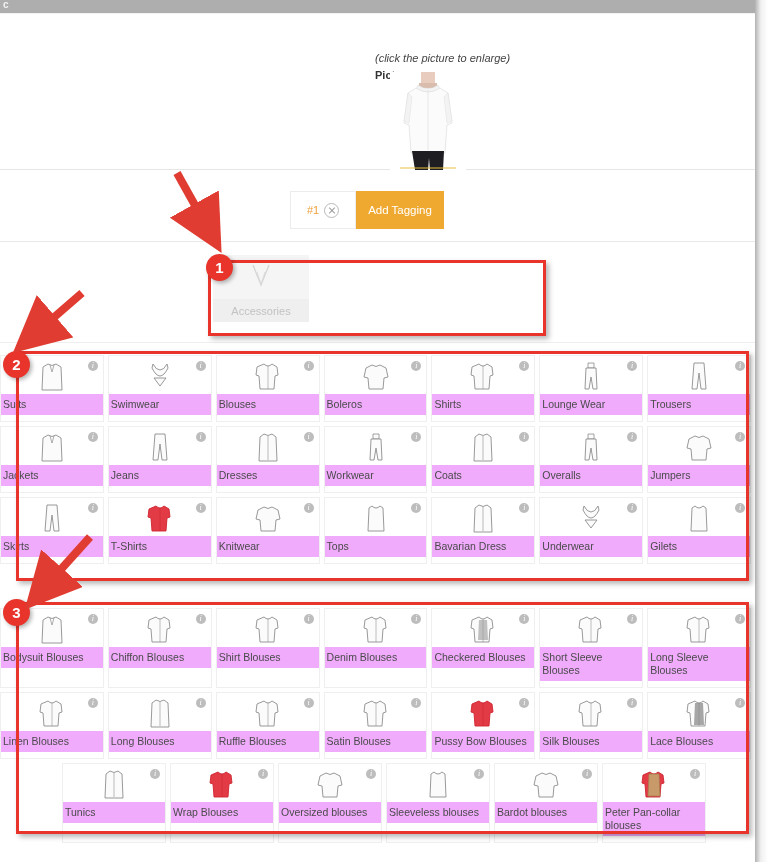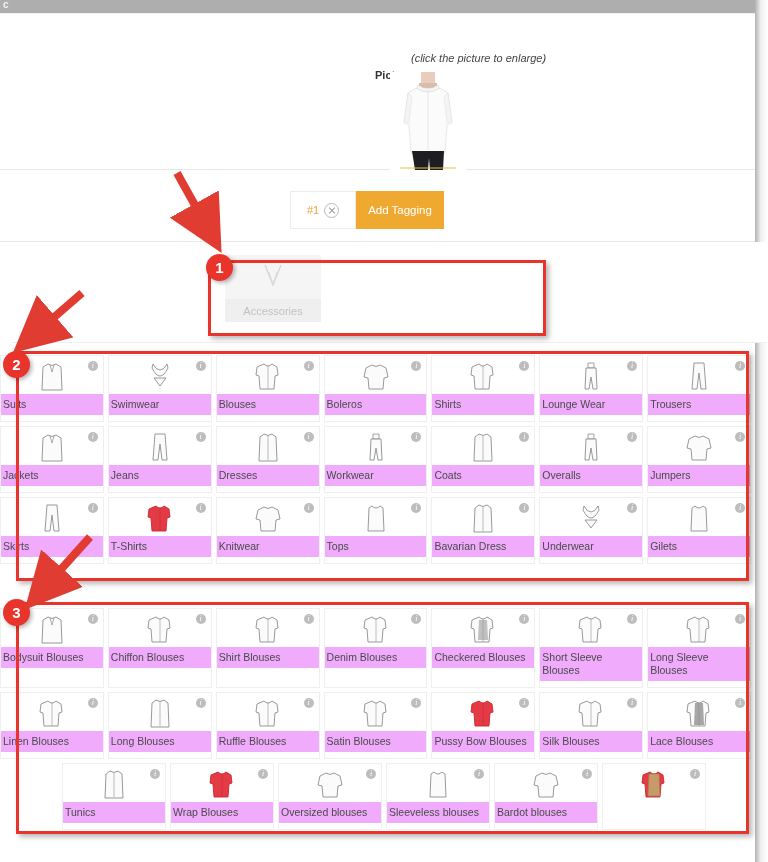--- a/index.html
+++ b/index.html
@@ -53,21 +53,20 @@
     font-weight: bold;
     color: #333;
     margin-top: 33px;
   }
   .pic-sub {
     position: absolute;
     left: 375px; top: 38px;
     font-size: 11px;
     font-style: italic;
     color: #444;
-    margin-left: 36px;
   }
   .pic-frame {
     position: absolute;
     left: 390px; top: 58px;
     width: 76px; height: 99px;
     overflow: hidden;
   }
   .pic-frame svg { display: block; }
 
   
@@ -116,21 +115,21 @@
     align-items: center;
     justify-content: center;
     border: none;
     cursor: pointer;
     font-family: "Liberation Sans", sans-serif;
   }
 
   
   .panel-cat1 {
     position: absolute;
-    left: 12px; top: 242px;
+    left: 0; top: 242px;
     width: 755px; height: 101px;
     background: #fff;
     border-bottom: 1px solid #eee;
     padding-left: 6px;
   }
   .cat1-row {
     position: absolute;
     left: 213px; top: 13px;
     display: flex;
     gap: 3px;
@@ -745,20 +744,21 @@
       </div>
       <div class="tile">
         <div class="info">i</div>
         <div class="ticon">
           <svg width="30" height="32" viewBox="0 0 30 32">
             <path d="M11 4 q4 4 8 0 l5 3 1 8 -3 1 -1 13 h-14 l-1 -13 -3 -1 1 -8 z" fill="#e23b46" stroke="#cf2430" stroke-width="0.9"></path>
             <line x1="15" y1="6" x2="15" y2="29" stroke="#cf2430" stroke-width="0.55"></line>
             <path d="M10 6 h10 l1 22 h-12 z" fill="#c89a6a" stroke="#a87e52" stroke-width="0.8"></path>
           </svg>
         </div>
+        <div class="tlabel two-line">Peter Pan-collar blouses</div>
         <div class="pad"></div>
       </div>
     </div>
   </div>
 
 <div class="anno" style="left:0;top:0;width:768px;height:862px;">
 
   <div class="box" style="left:208px; top:260px; width:338px; height:76px;"></div>
   <div class="badge" style="left:206px; top:254px;">1</div>
 

